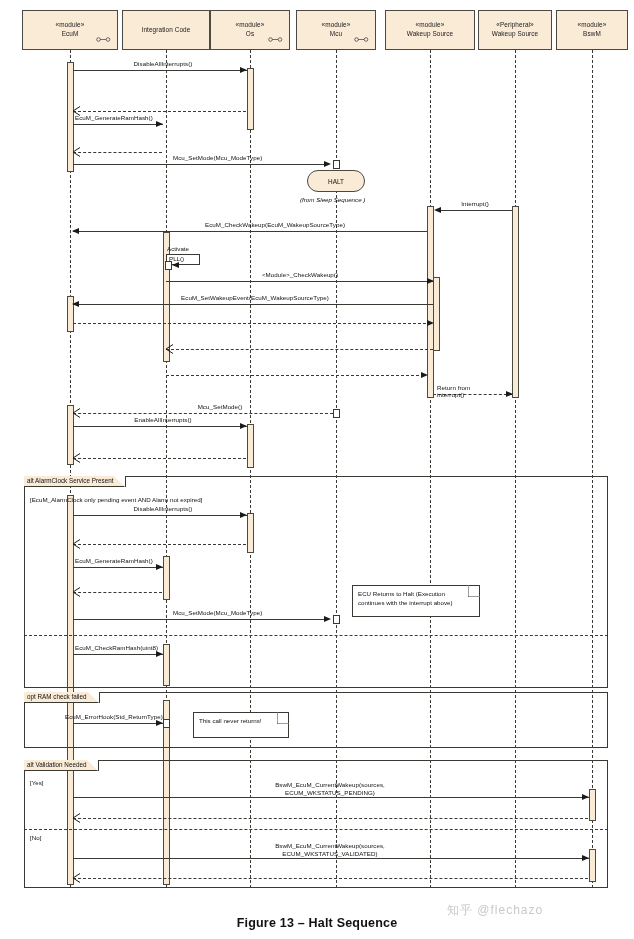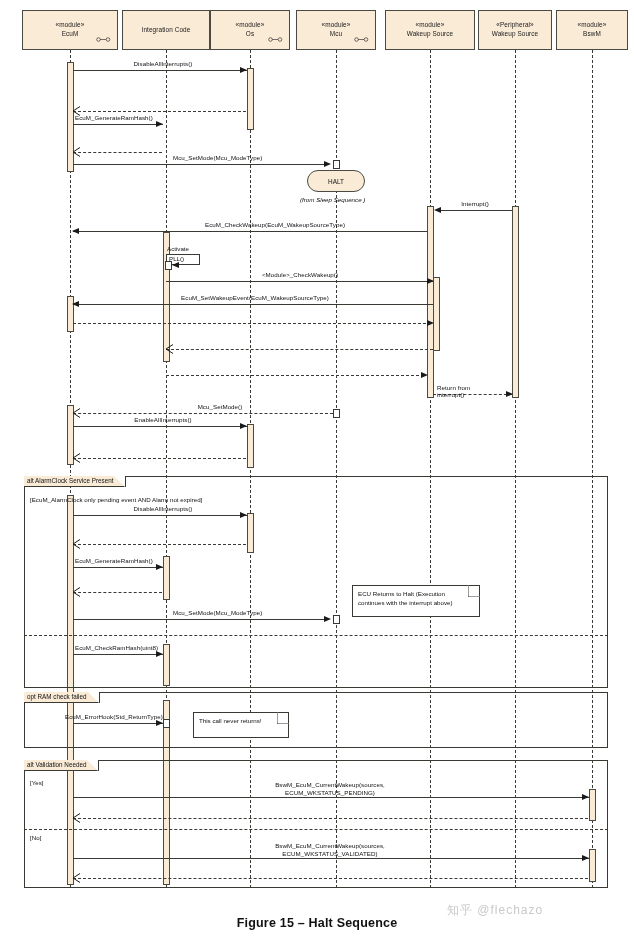--- a/index.html
+++ b/index.html
@@ -477,15 +477,15 @@
     <div class="mlabel center" style="left:190px; top:850px; width:280px;">ECUM_WKSTATUS_VALIDATED)</div>
     <div class="msg ret" style="left:73px; top:878px; width:515px;"></div>
     <div class="oarrow-l" style="left:72px; top:873px;">
       <svg width="9" height="10" viewBox="0 0 9 10">
           <polyline points="8,0.5 1,5 8,9.5" fill="none" stroke="#1a1a1a" stroke-width="1"></polyline>
         </svg>
     </div>
 
   </div>
 
-  <div class="caption" style="top:916px;">Figure 15 – Halt Sequence</div>
+  <div class="caption" style="top:916px;">Figure 13 – Halt Sequence</div>
   <div class="watermark" style="left:447px; top:902px;">知乎 @flechazo</div>
 </div>
 
 </body></html>

